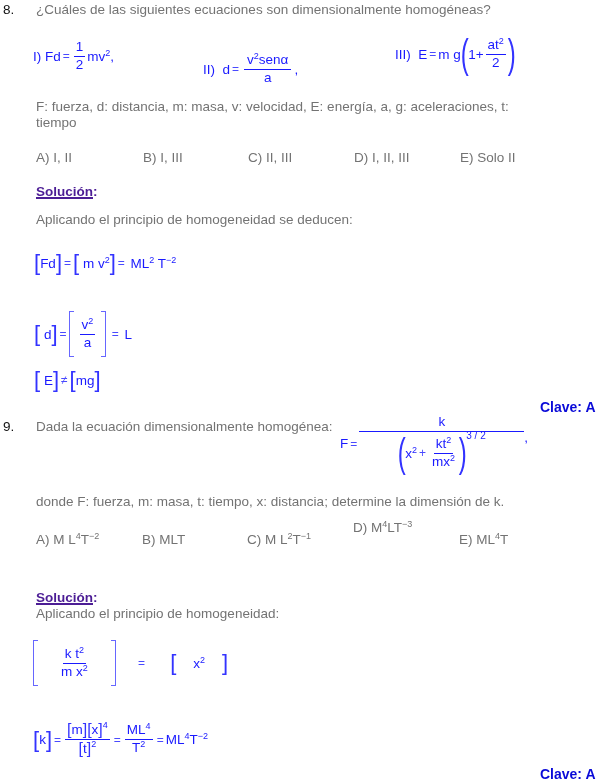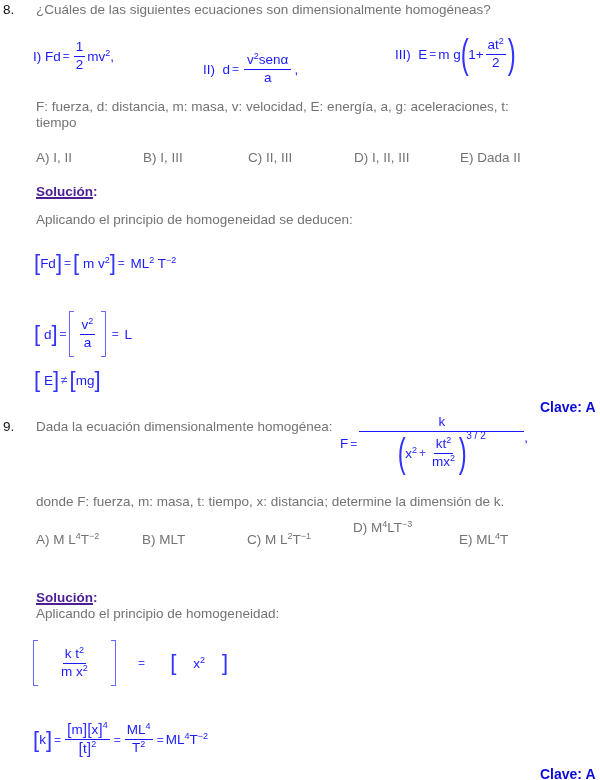--- a/index.html
+++ b/index.html
@@ -63,21 +63,21 @@
   <span class="bigp">)</span>
 </div>
 
 <div class="abs blue" style="left:36px;top:99px;">F: fuerza,   d: distancia,   m: masa,   v: velocidad,   E: energía, a, g: aceleraciones, t:</div>
 <div class="abs blue" style="left:36px;top:115px;">tiempo</div>
 
 <div class="abs blue" style="left:36px;top:150px;">A) I, II</div>
 <div class="abs blue" style="left:143px;top:150px;">B) I, III</div>
 <div class="abs blue" style="left:248px;top:150px;text-align:center;">C) II, III</div>
 <div class="abs blue" style="left:354px;top:150px;">D) I, II, III</div>
-<div class="abs blue" style="left:460px;top:150px;">E) Dada II</div>
+<div class="abs blue" style="left:460px;top:150px;">E) Solo II</div>
 
 <div class="abs sol" style="left:36px;top:184px;"><u>Solución</u>:</div>
 <div class="abs blue" style="left:36px;top:212px;">Aplicando el principio de homogeneidad se deducen:</div>
 
 <div class="abs row" style="left:34px;top:252px;">
   <span class="bigb">[</span>
     <span>Fd</span>
     <span class="bigb">]</span>
     <span class="eq">=</span>
   <span class="bigb">[</span>

